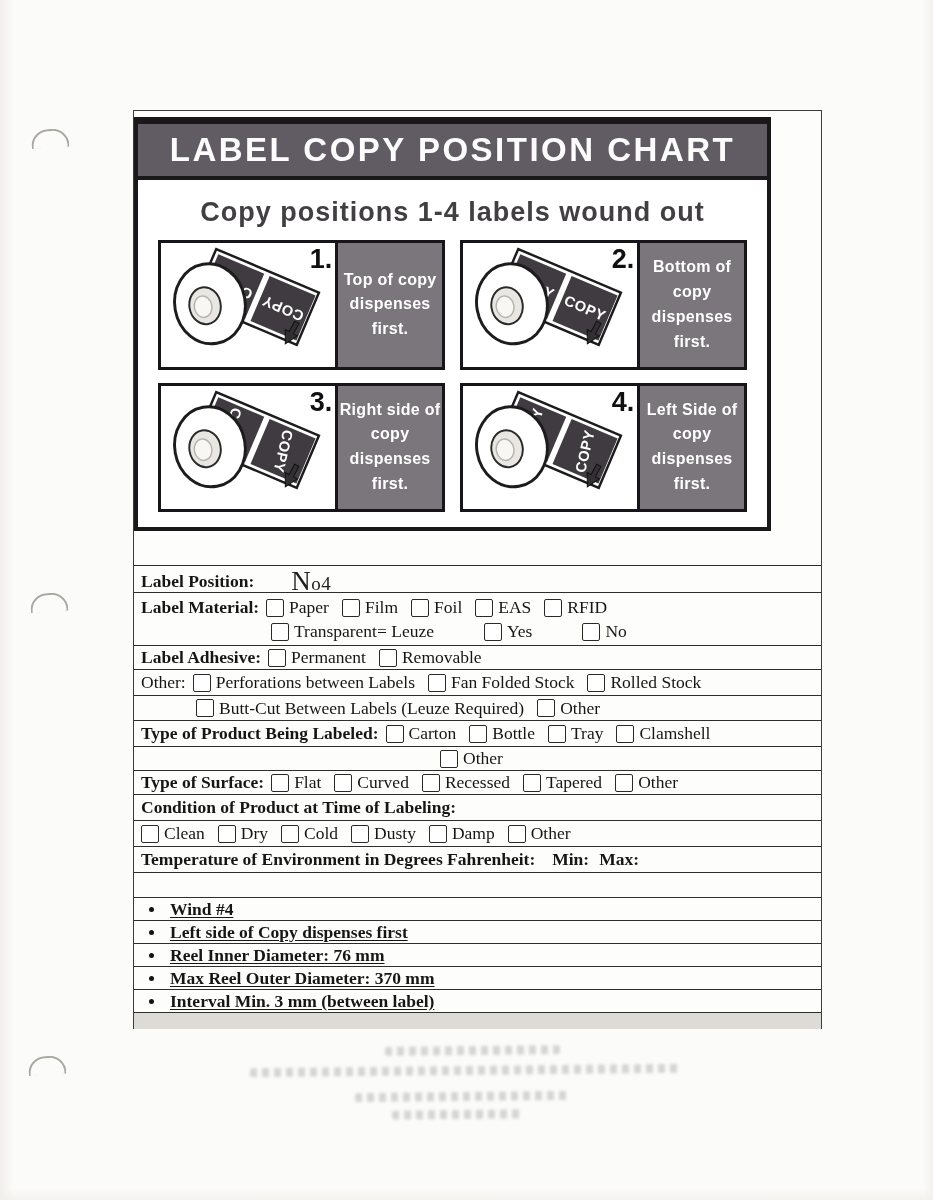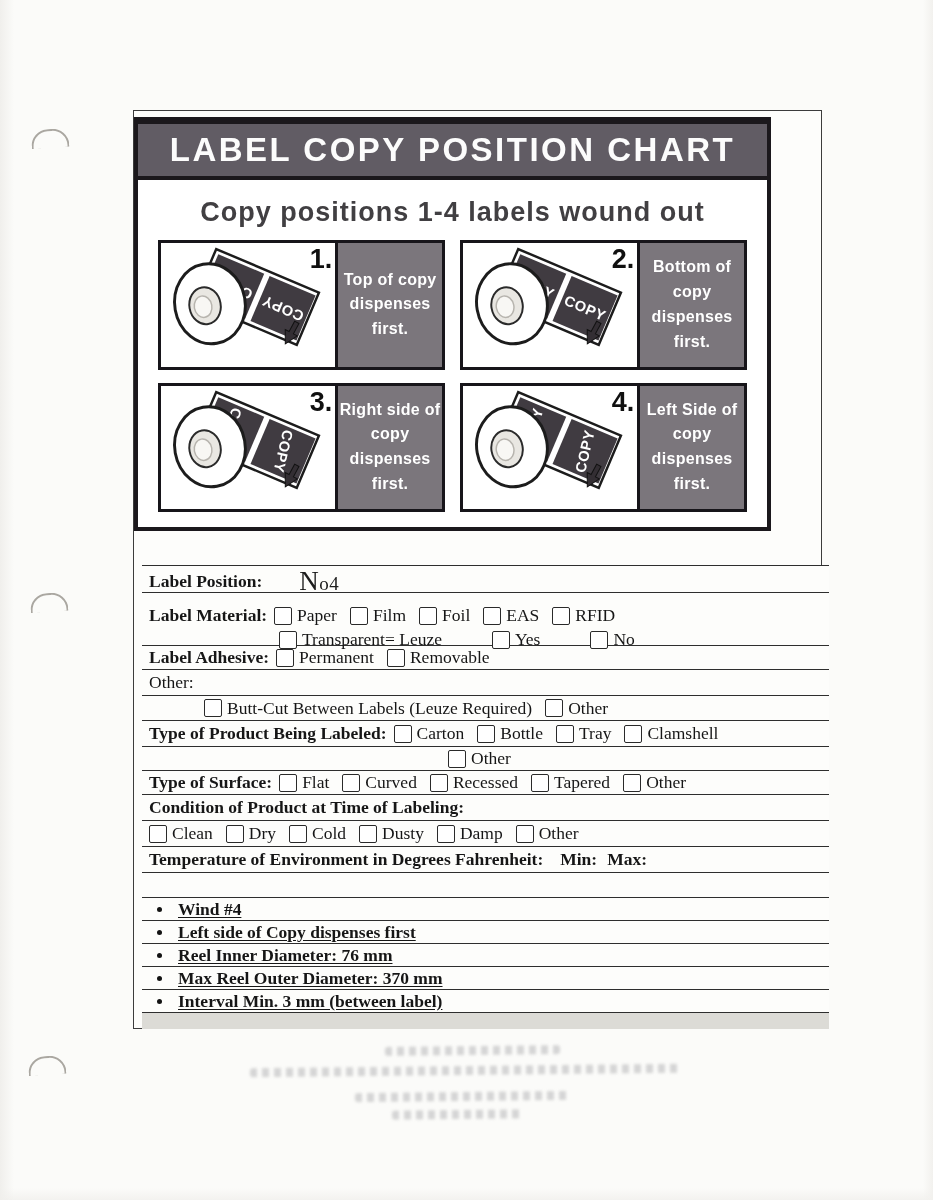--- a/index.html
+++ b/index.html
@@ -31,27 +31,27 @@
   .panel-art svg{position:absolute;left:0;top:0;width:100%;height:100%;}
   .panel-num{position:absolute;top:1px;right:3px;font-family:"Liberation Sans",sans-serif;
              font-weight:bold;font-size:27px;color:#101010;}
   .panel-caption{width:38%;background:#7b767c;border-left:3px solid #17151a;color:#fff;
                  font-family:"Liberation Sans",sans-serif;font-weight:bold;font-size:16px;
                  line-height:1.55;letter-spacing:.3px;display:flex;align-items:center;
                  justify-content:center;text-align:center;padding:4px 0;box-sizing:border-box;}
   .copy-text{fill:#fff;font-family:"Liberation Sans",sans-serif;font-weight:bold;
              font-size:15px;letter-spacing:.5px;}
   
-  .form-table{position:absolute;left:8px;top:454px;width:100%;}
+  .form-table{position:absolute;left:0;top:454px;width:100%;}
   .frow{border-top:1.6px solid #2e2e2e;box-sizing:border-box;padding:0 6px 0 7px;
         font-size:17.5px;display:flex;align-items:center;flex-wrap:wrap;background:#fdfdfb;}
   .flabel{font-weight:bold;margin-right:7px;white-space:pre;}
   .plain{font-weight:normal;}
   .h27{height:27px}.h53{height:53px}.h24{height:24px}.h26{height:26px}.h25{height:25px}
-  .row-block{display:block;padding-top:12px;}
+  .row-block{display:block;padding-top:4px;}
   .mline{display:flex;align-items:center;}
   .mline2{margin-left:130px;margin-top:3px;gap:37px;}
   .cbx-item{display:inline-flex;align-items:center;margin-right:13px;}
   .cbx{width:16px;height:16px;border:1.8px solid #2a2a2a;border-radius:2px;background:#fff;
        margin-right:5px;flex:none;}
   .indent62{padding-left:62px;}
   .centered{justify-content:center;}
   .handwritten{font-size:19px;margin-left:30px;letter-spacing:.5px;color:#1d1d1d;}
   .handwritten::first-letter{font-size:27px;}
   .mm{font-weight:bold;margin-left:10px;}
@@ -233,20 +233,34 @@
             </span>
             <span class="cbx-item">
               <span class="cbx"></span>
               <span class="cbx-label">Removable</span>
             </span>
           </span>
       </div>
 
       <div class="frow h26">
         <span class="flabel plain">Other:</span>
+        <span class="mline">
+            <span class="cbx-item">
+              <span class="cbx"></span>
+              <span class="cbx-label">Perforations between Labels</span>
+            </span>
+            <span class="cbx-item">
+              <span class="cbx"></span>
+              <span class="cbx-label">Fan Folded Stock</span>
+            </span>
+            <span class="cbx-item">
+              <span class="cbx"></span>
+              <span class="cbx-label">Rolled Stock</span>
+            </span>
+          </span>
       </div>
 
       <div class="frow h25 indent62">
         <span class="mline">
             <span class="cbx-item">
               <span class="cbx"></span>
               <span class="cbx-label">Butt-Cut Between Labels (Leuze Required)</span>
             </span>
             <span class="cbx-item">
               <span class="cbx"></span>

